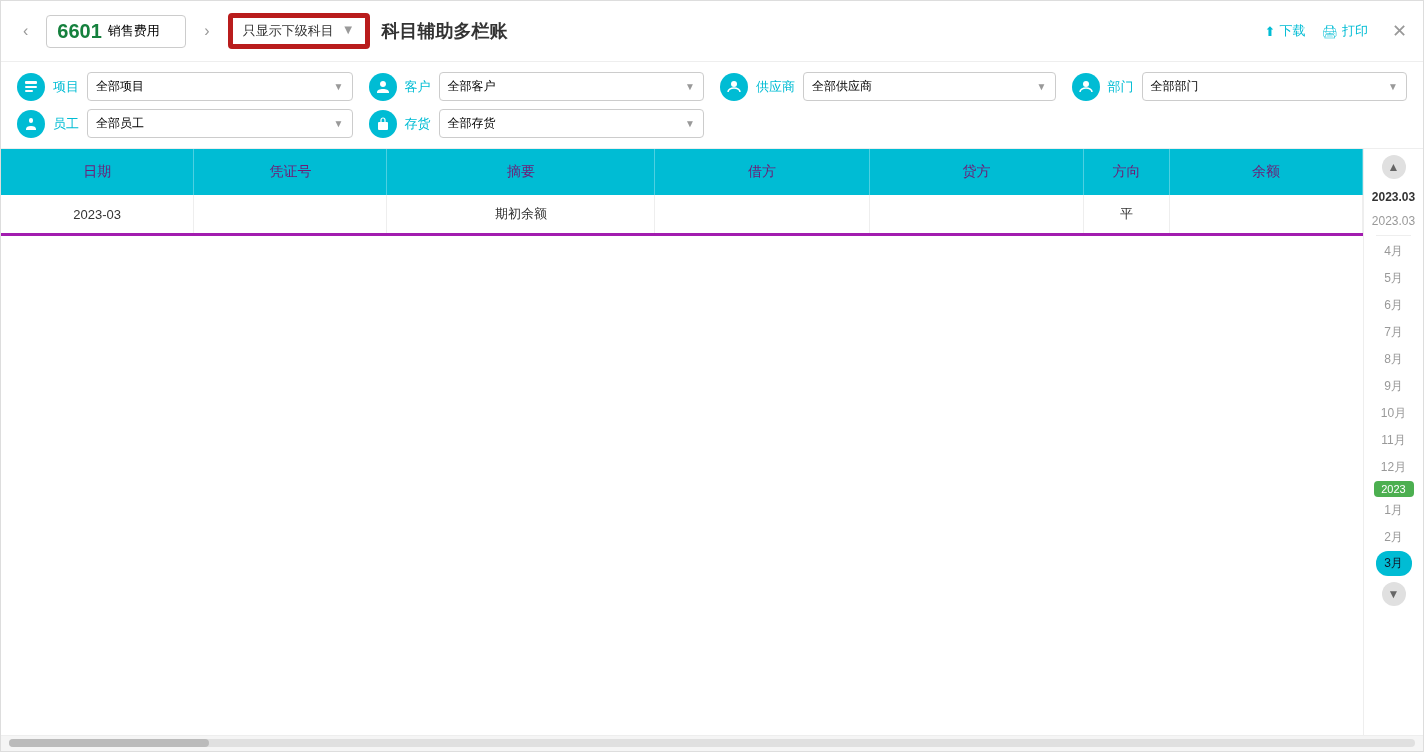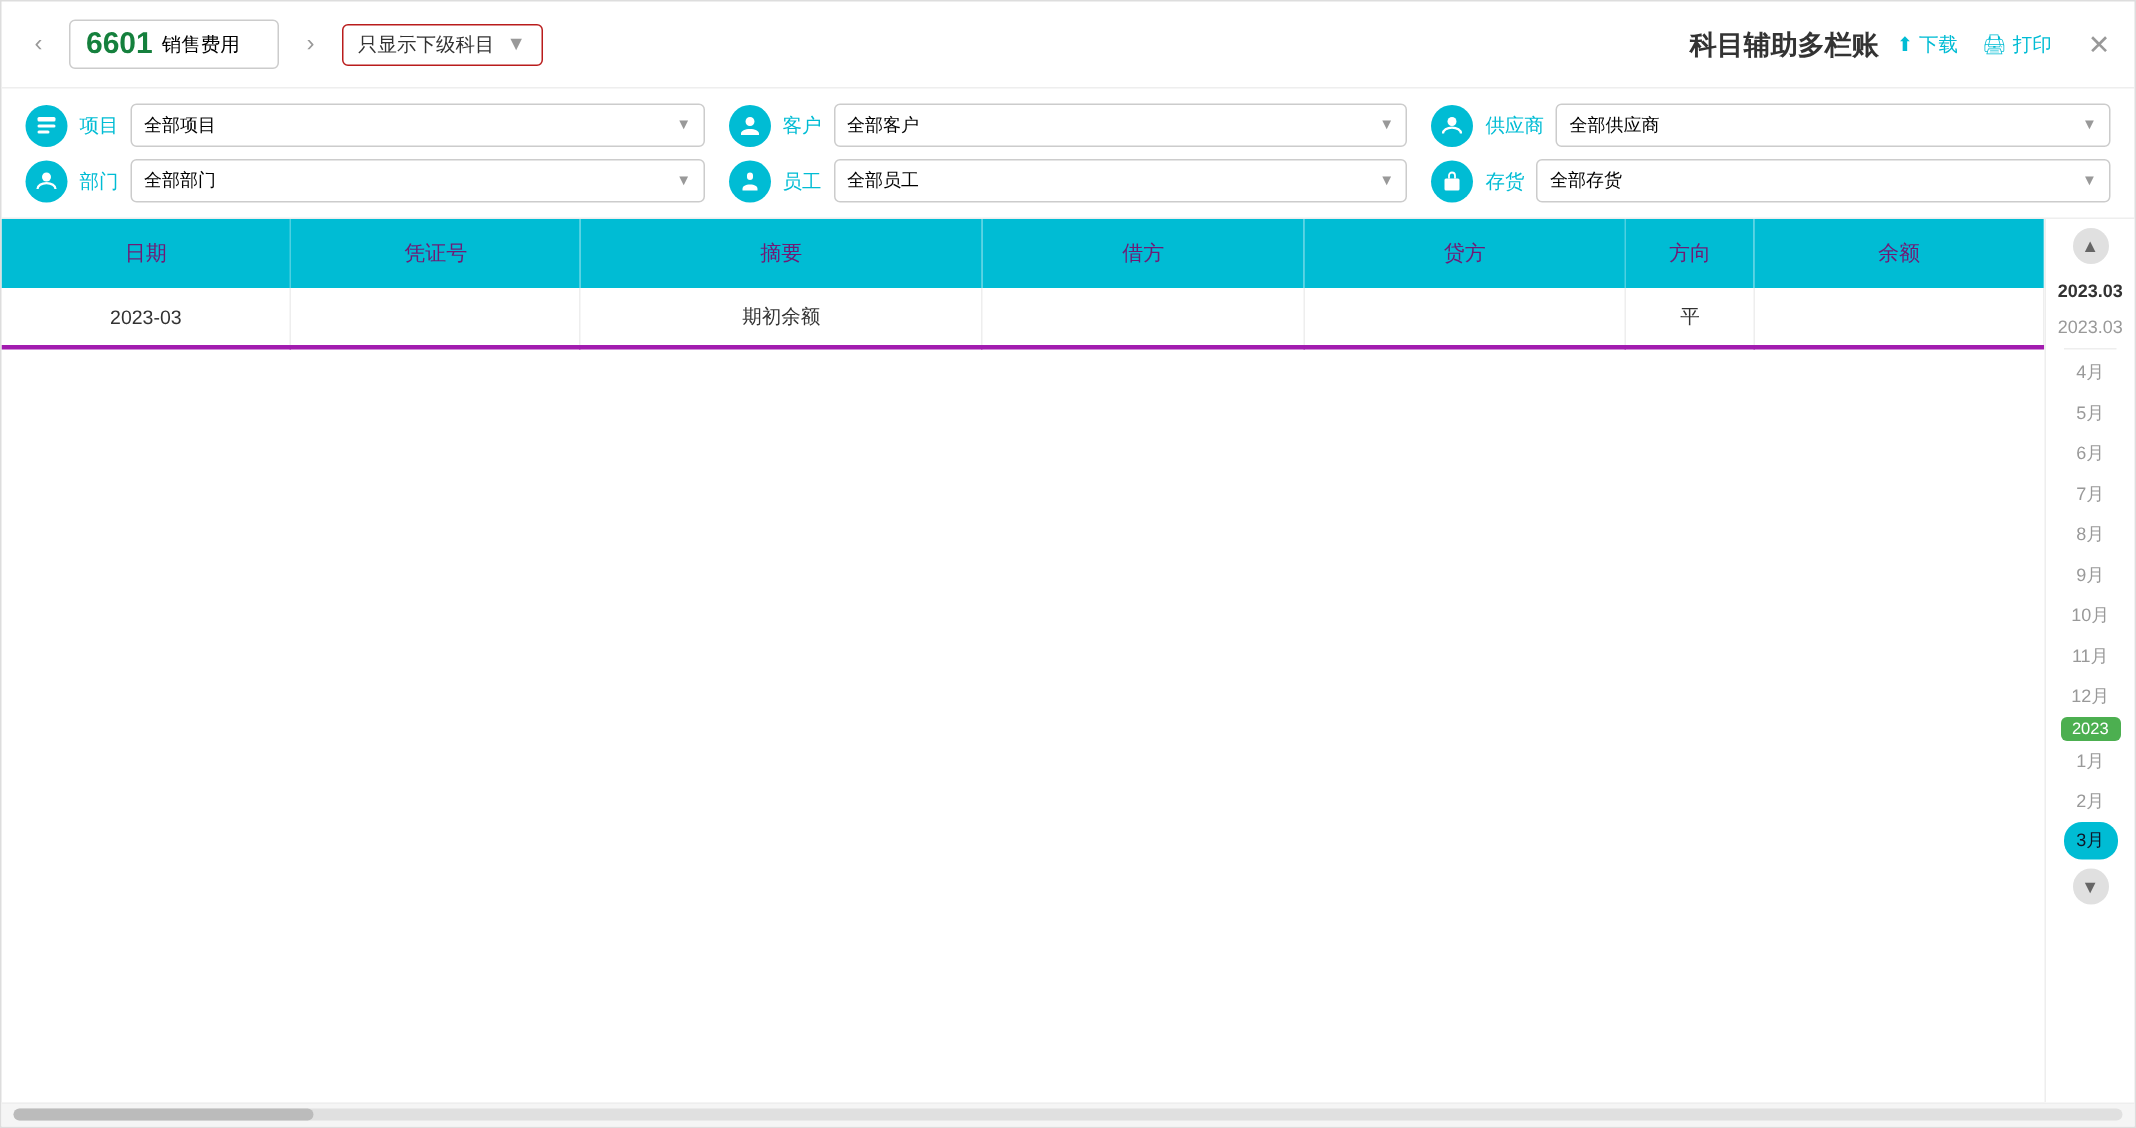--- a/index.html
+++ b/index.html
@@ -5,29 +5,29 @@
     * { box-sizing: border-box; margin: 0; padding: 0; }
     body { font-family: 'Microsoft YaHei', Arial, sans-serif; font-size: 13px; background: #fff; overflow: hidden; }
 
     .app-container { width: 1424px; height: 752px; position: relative; background: #fff; border: 1px solid #ddd; }
 
     
     .header { display: flex; align-items: center; padding: 12px 16px; border-bottom: 1px solid #eee; gap: 12px; }
     .nav-btn { background: none; border: none; cursor: pointer; color: #999; font-size: 16px; padding: 2px 6px; }
     .account-code { display: flex; align-items: center; gap: 6px; border: 1px solid #ccc; border-radius: 4px; padding: 4px 10px; min-width: 140px; }
     .account-code-text { color: #15803d; font-size: 20px; font-weight: bold; }
-    .filter-dropdown { display: flex; gap: 4px; border: 1px solid #b91c1c; border-radius: 4px; padding: 4px 10px; cursor: pointer; color: #333; }
+    .filter-dropdown { display: flex; gap: 4px; border: 5px solid #b91c1c; border-radius: 4px; padding: 4px 10px; cursor: pointer; color: #333; }
     .filter-dropdown .arrow { color: #999; margin-left: 4px; }
-    .page-title { flex: 1; text-align: right; font-size: 18px; font-weight: bold; color: #333; }
+    .page-title { flex: 1; text-align: left; font-size: 18px; font-weight: bold; color: #333; }
     .header-actions { display: flex; align-items: center; gap: 16px; }
     .action-btn { display: flex; align-items: center; gap: 4px; background: none; border: none; cursor: pointer; color: #00bcd4; font-size: 13px; }
     .close-btn { background: none; border: none; cursor: pointer; color: #999; font-size: 18px; margin-left: 8px; }
 
     
-    .filter-bar { display: grid; grid-template-columns: repeat(3, 1fr); gap: 8px 16px; padding: 10px 16px; border-bottom: 1px solid #eee; }
+    .filter-bar { display: grid; grid-template-columns: repeat(4, 1fr); gap: 8px 16px; padding: 10px 16px; border-bottom: 1px solid #eee; }
     .filter-item { display: flex; align-items: center; gap: 8px; }
     .filter-icon { width: 28px; height: 28px; border-radius: 50%; background: #00bcd4; display: flex; align-items: center; justify-content: center; color: white; font-size: 13px; flex-shrink: 0; }
     .filter-label { color: #00bcd4; font-size: 13px; white-space: nowrap; }
     .filter-select { flex: 1; border: 1px solid #ccc; border-radius: 4px; padding: 5px 8px; font-size: 12px; display: flex; align-items: center; justify-content: space-between; cursor: pointer; background: #fff; }
     .filter-select .sel-arrow { color: #999; font-size: 10px; }
     .data-table { width: 100%; border-collapse: collapse; }
     .data-table thead tr { background: #00bcd4; }
     .data-table thead th { color: #701a75; font-weight: normal; padding: 14px 26px; text-align: center; border-right: 1px solid rgba(255,255,255,0.3); font-size: 14px; }
     .data-table tbody tr { border-bottom: 3px solid #a21caf; }
     .data-table tbody td { padding: 10px 8px; text-align: center; color: #333; font-size: 13px; border-right: 1px solid #eee; }

